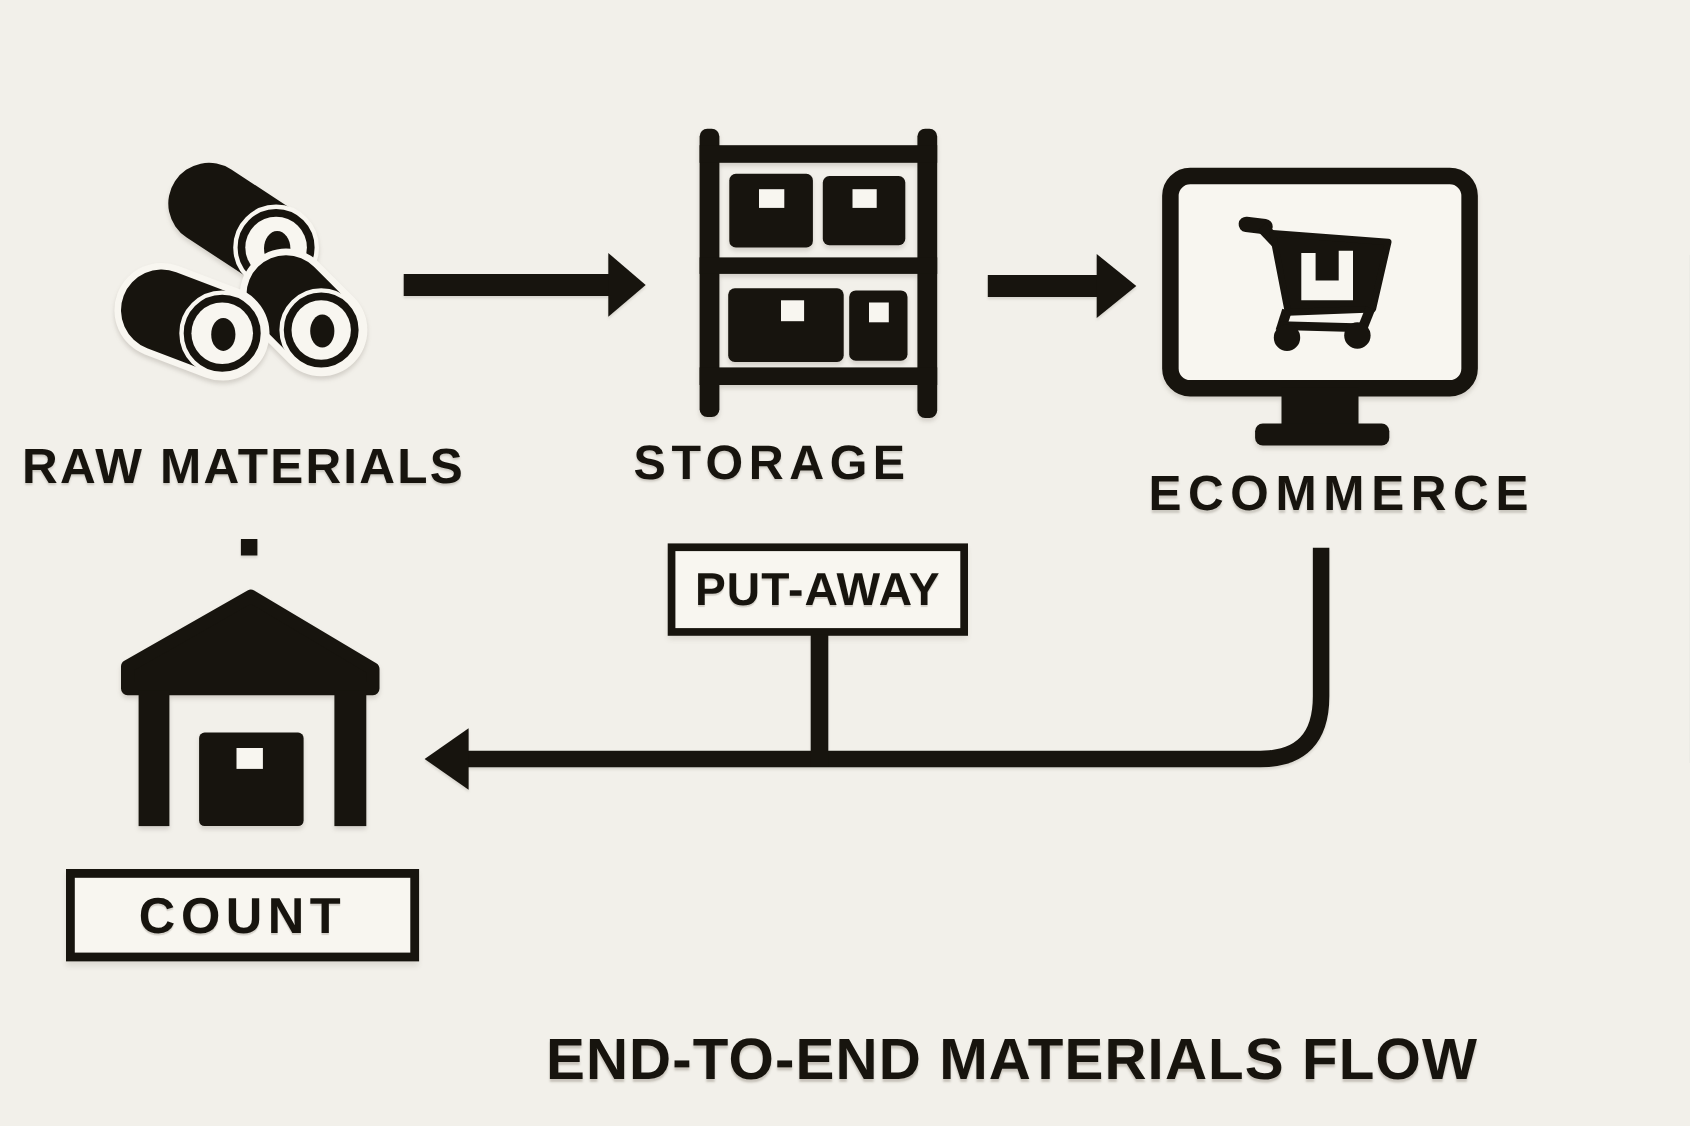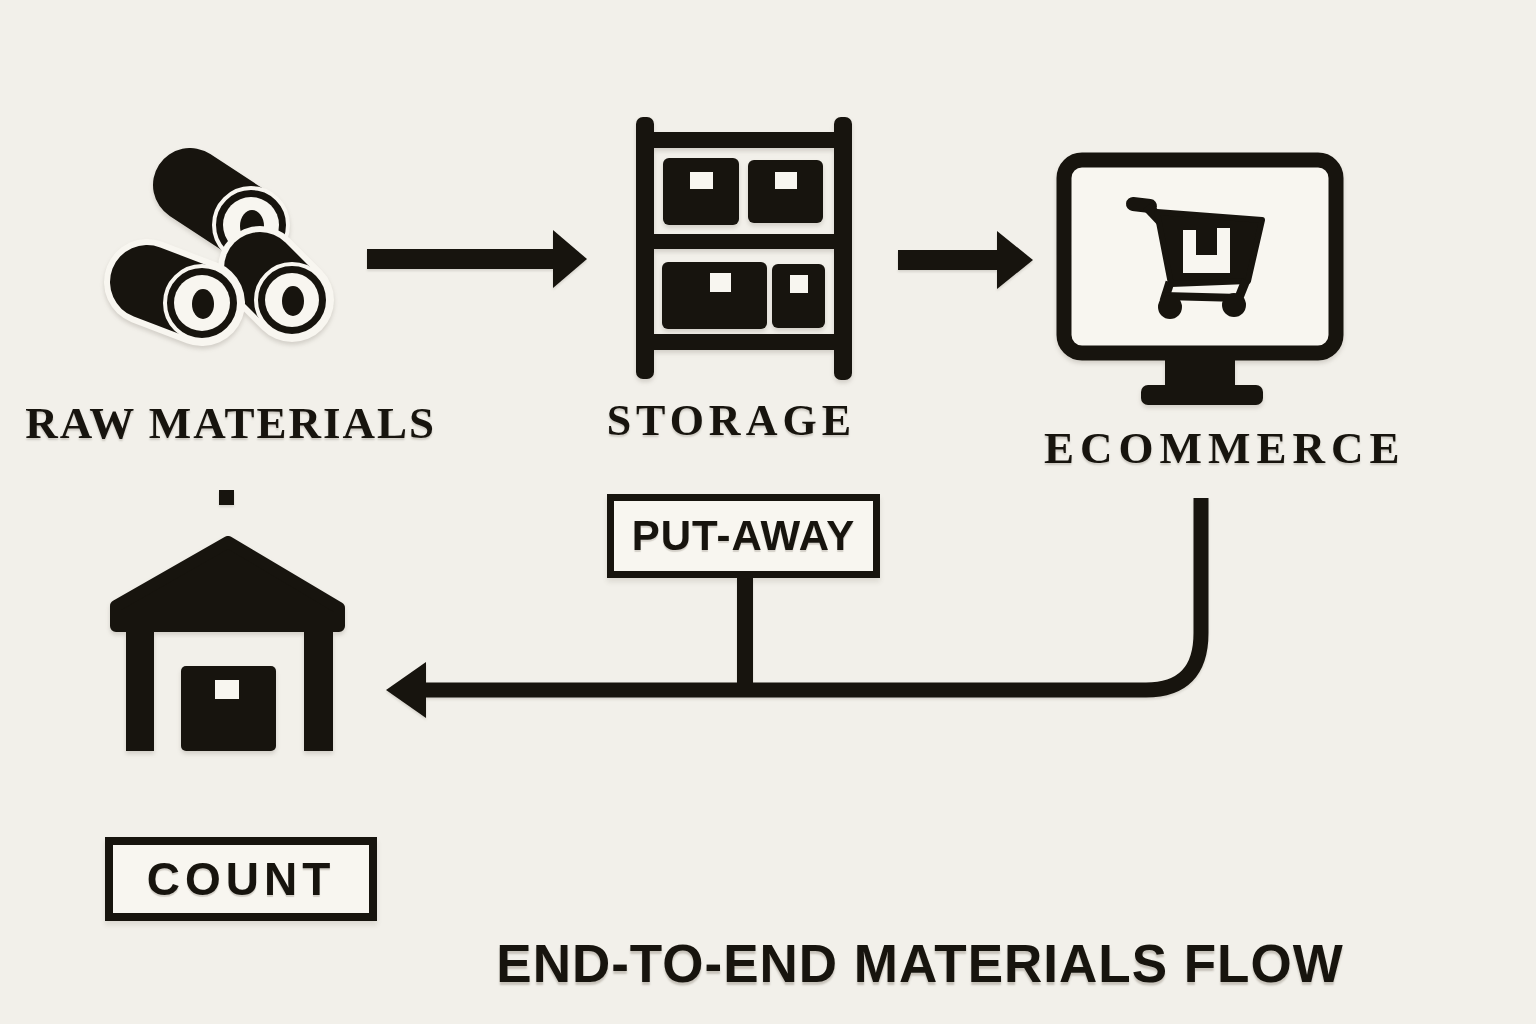--- a/index.html
+++ b/index.html
@@ -6,23 +6,22 @@
   html,body { background:#e8e6e0; }
   body { font-family:"Liberation Sans","DejaVu Sans",sans-serif; }
   .canvas {
     position:relative; width:1536px; height:1024px; overflow:hidden;
     background:var(--bg,#f2f0ea); color:var(--ink,#17140e);
   }
   svg.icon { position:absolute; overflow:visible; filter:drop-shadow(0 3px 2px rgba(70,62,48,.18)); }
   svg.wires { position:absolute; left:0; top:0; filter:drop-shadow(0 2px 1px rgba(70,62,48,.15)); }
   .diagram-label {
     position:absolute; font-weight:700; color:var(--ink,#17140e);
-    text-align:right; line-height:1.02; white-space:pre;
+    text-align:left; line-height:1.02; white-space:pre;
     text-shadow:0 2px 2px rgba(70,60,45,.22);
-    font-family:Liberation Serif, serif;
   }
   .label-box {
     position:absolute; border:7px solid var(--ink,#17140e);
     background:var(--paper,#f8f6f0);
     display:flex; align-items:center; justify-content:center;
     font-weight:700; color:var(--ink,#17140e); white-space:pre;
     text-shadow:0 2px 1px rgba(70,60,45,.2);
     box-shadow:0 4px 5px rgba(70,62,48,.12);
   }
   .caption {
@@ -98,21 +97,21 @@
   </svg>
   <div class="diagram-label" style="left:1044px; top:426px; width:320px; font-size:45px; letter-spacing:6px;">ECOMMERCE</div>
 
   <svg class="icon" style="left:108px; top:532px;" width="240" height="225" viewBox="0 0 240 225">
     <path d="M120,10 L8,74 L8,94 L231,94 L231,76 Z" fill="currentColor" stroke="currentColor" stroke-width="12" stroke-linejoin="round"></path>
     <rect x="18" y="96" width="28" height="123" fill="currentColor"></rect>
     <rect x="196" y="96" width="29" height="123" fill="currentColor"></rect>
     <rect x="73" y="134" width="95" height="85" rx="5" fill="currentColor"></rect>
     <rect x="107" y="148" width="24" height="19" fill="var(--paper,#f8f6f0)"></rect>
   </svg>
-  <div class="label-box" style="left:60px; top:837px; width:272px; height:84px; border-width:8px; font-size:46px; letter-spacing:5px;margin-left:45px;">
+  <div class="label-box" style="left:60px; top:790px; width:321px; height:84px; border-width:8px; font-size:46px; letter-spacing:5px;">
     <span>COUNT</span>
   </div>
 
   <div class="label-box" style="left:607px; top:494px; width:273px; height:84px; font-size:42px; letter-spacing:1px;">
     <span>PUT-AWAY</span>
   </div>
 
   <svg class="wires" width="1536" height="1024" viewBox="0 0 1536 1024">
     <g>
       <line x1="367" y1="259" x2="556" y2="259" stroke="currentColor" stroke-width="20"></line>

